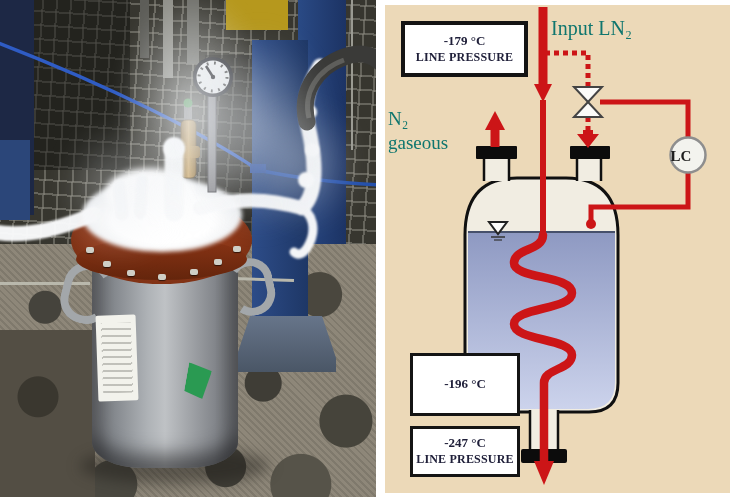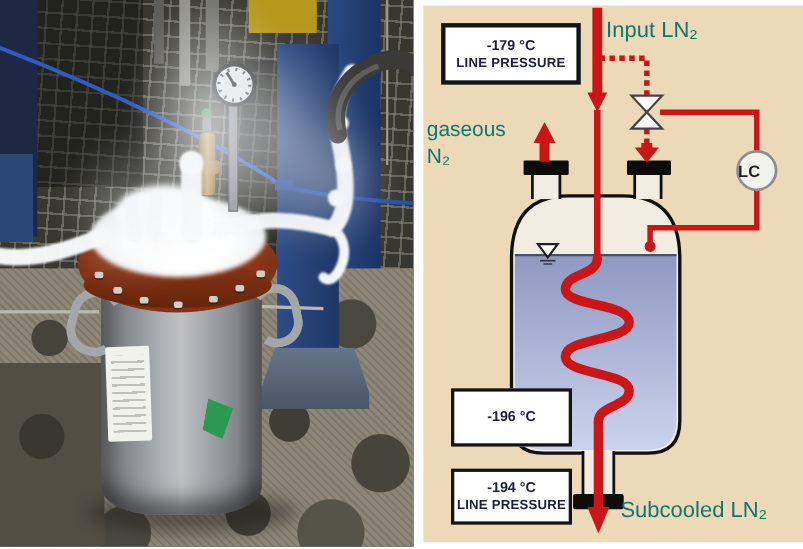--- a/index.html
+++ b/index.html
@@ -69,29 +69,29 @@
     background:radial-gradient(closest-side, rgba(240,243,246,.8), rgba(240,243,246,0));}
   .steam2{left:195px;top:30px;width:130px;height:200px;filter:blur(14px);
     background:radial-gradient(closest-side, rgba(215,220,226,.55), rgba(215,220,226,0));}
   .steam3{left:60px;top:120px;width:120px;height:140px;filter:blur(12px);
     background:radial-gradient(closest-side, rgba(230,233,238,.4), rgba(230,233,238,0));}
   .steam4{left:250px;top:100px;width:110px;height:130px;filter:blur(12px);
     background:radial-gradient(closest-side, rgba(235,238,242,.35), rgba(235,238,242,0));}
   .photo-svg{left:0;top:0;}
 
   
-  .diagram{position:absolute;left:385px;top:5px;width:345px;height:488px;background:#ecd9b8;overflow:hidden;}
+  .diagram{position:absolute;left:385px;top:5px;width:345px;height:488px;background:#ecd9b8;overflow:hidden;font-family:Liberation Serif, serif;}
   .dg-svg{position:absolute;left:0;top:0;}
   .dg-box{position:absolute;background:#ffffff;border:4px solid #141414;box-sizing:border-box;
     display:flex;flex-direction:column;align-items:center;justify-content:center;
     color:#20203a;font-weight:bold;text-align:center;line-height:1.3;}
   .dg-box .t{font-size:13px;}
   .dg-box .c{font-size:12px;letter-spacing:.2px;}
   .dg-box1{left:16px;top:16px;width:127px;height:56px;}
-  .dg-box2{left:25px;top:348px;width:110px;height:53px;border-width:3.5px;}
+  .dg-box2{left:25px;top:348px;width:110px;height:63px;border-width:3.5px;}
   .dg-box3{left:25px;top:421px;width:110px;height:51px;border-width:3.5px;}
   .dg-grey{position:absolute;color:#0f766e;font-size:20px;}
   .dg-input{left:166px;top:12px;}
   .dg-outlet{left:3px;top:102px;font-size:19px;line-height:24px;}
   .dg-subcooled{left:179px;top:448px;}
   .dg-lc{position:absolute;left:286px;top:136px;width:20px;height:30px;display:flex;align-items:center;
     justify-content:center;font-weight:bold;font-size:15px;color:#1e1e1e;}
 </style>
 </head>
 <body>
@@ -276,30 +276,29 @@
     </svg>
 
     <div class="dg-box dg-box1">
       <div class="t">-179 °C</div>
       <div class="c">LINE PRESSURE</div>
     </div>
 
     <div class="dg-grey dg-input">Input LN₂</div>
 
     <div class="dg-grey dg-outlet">
+      <div>N₂</div>
       <div>gaseous</div>
-      <div>N₂</div>
     </div>
 
     <div class="dg-lc">LC</div>
 
     <div class="dg-box dg-box2">
       <div class="t">-196 °C</div>
     </div>
 
     <div class="dg-box dg-box3">
-      <div class="t">-194 °C</div>
+      <div class="t">-247 °C</div>
       <div class="c">LINE PRESSURE</div>
     </div>
 
-    <div class="dg-grey dg-subcooled">Subcooled LN₂</div>
   </div>
 </div>
 
 </body></html>

